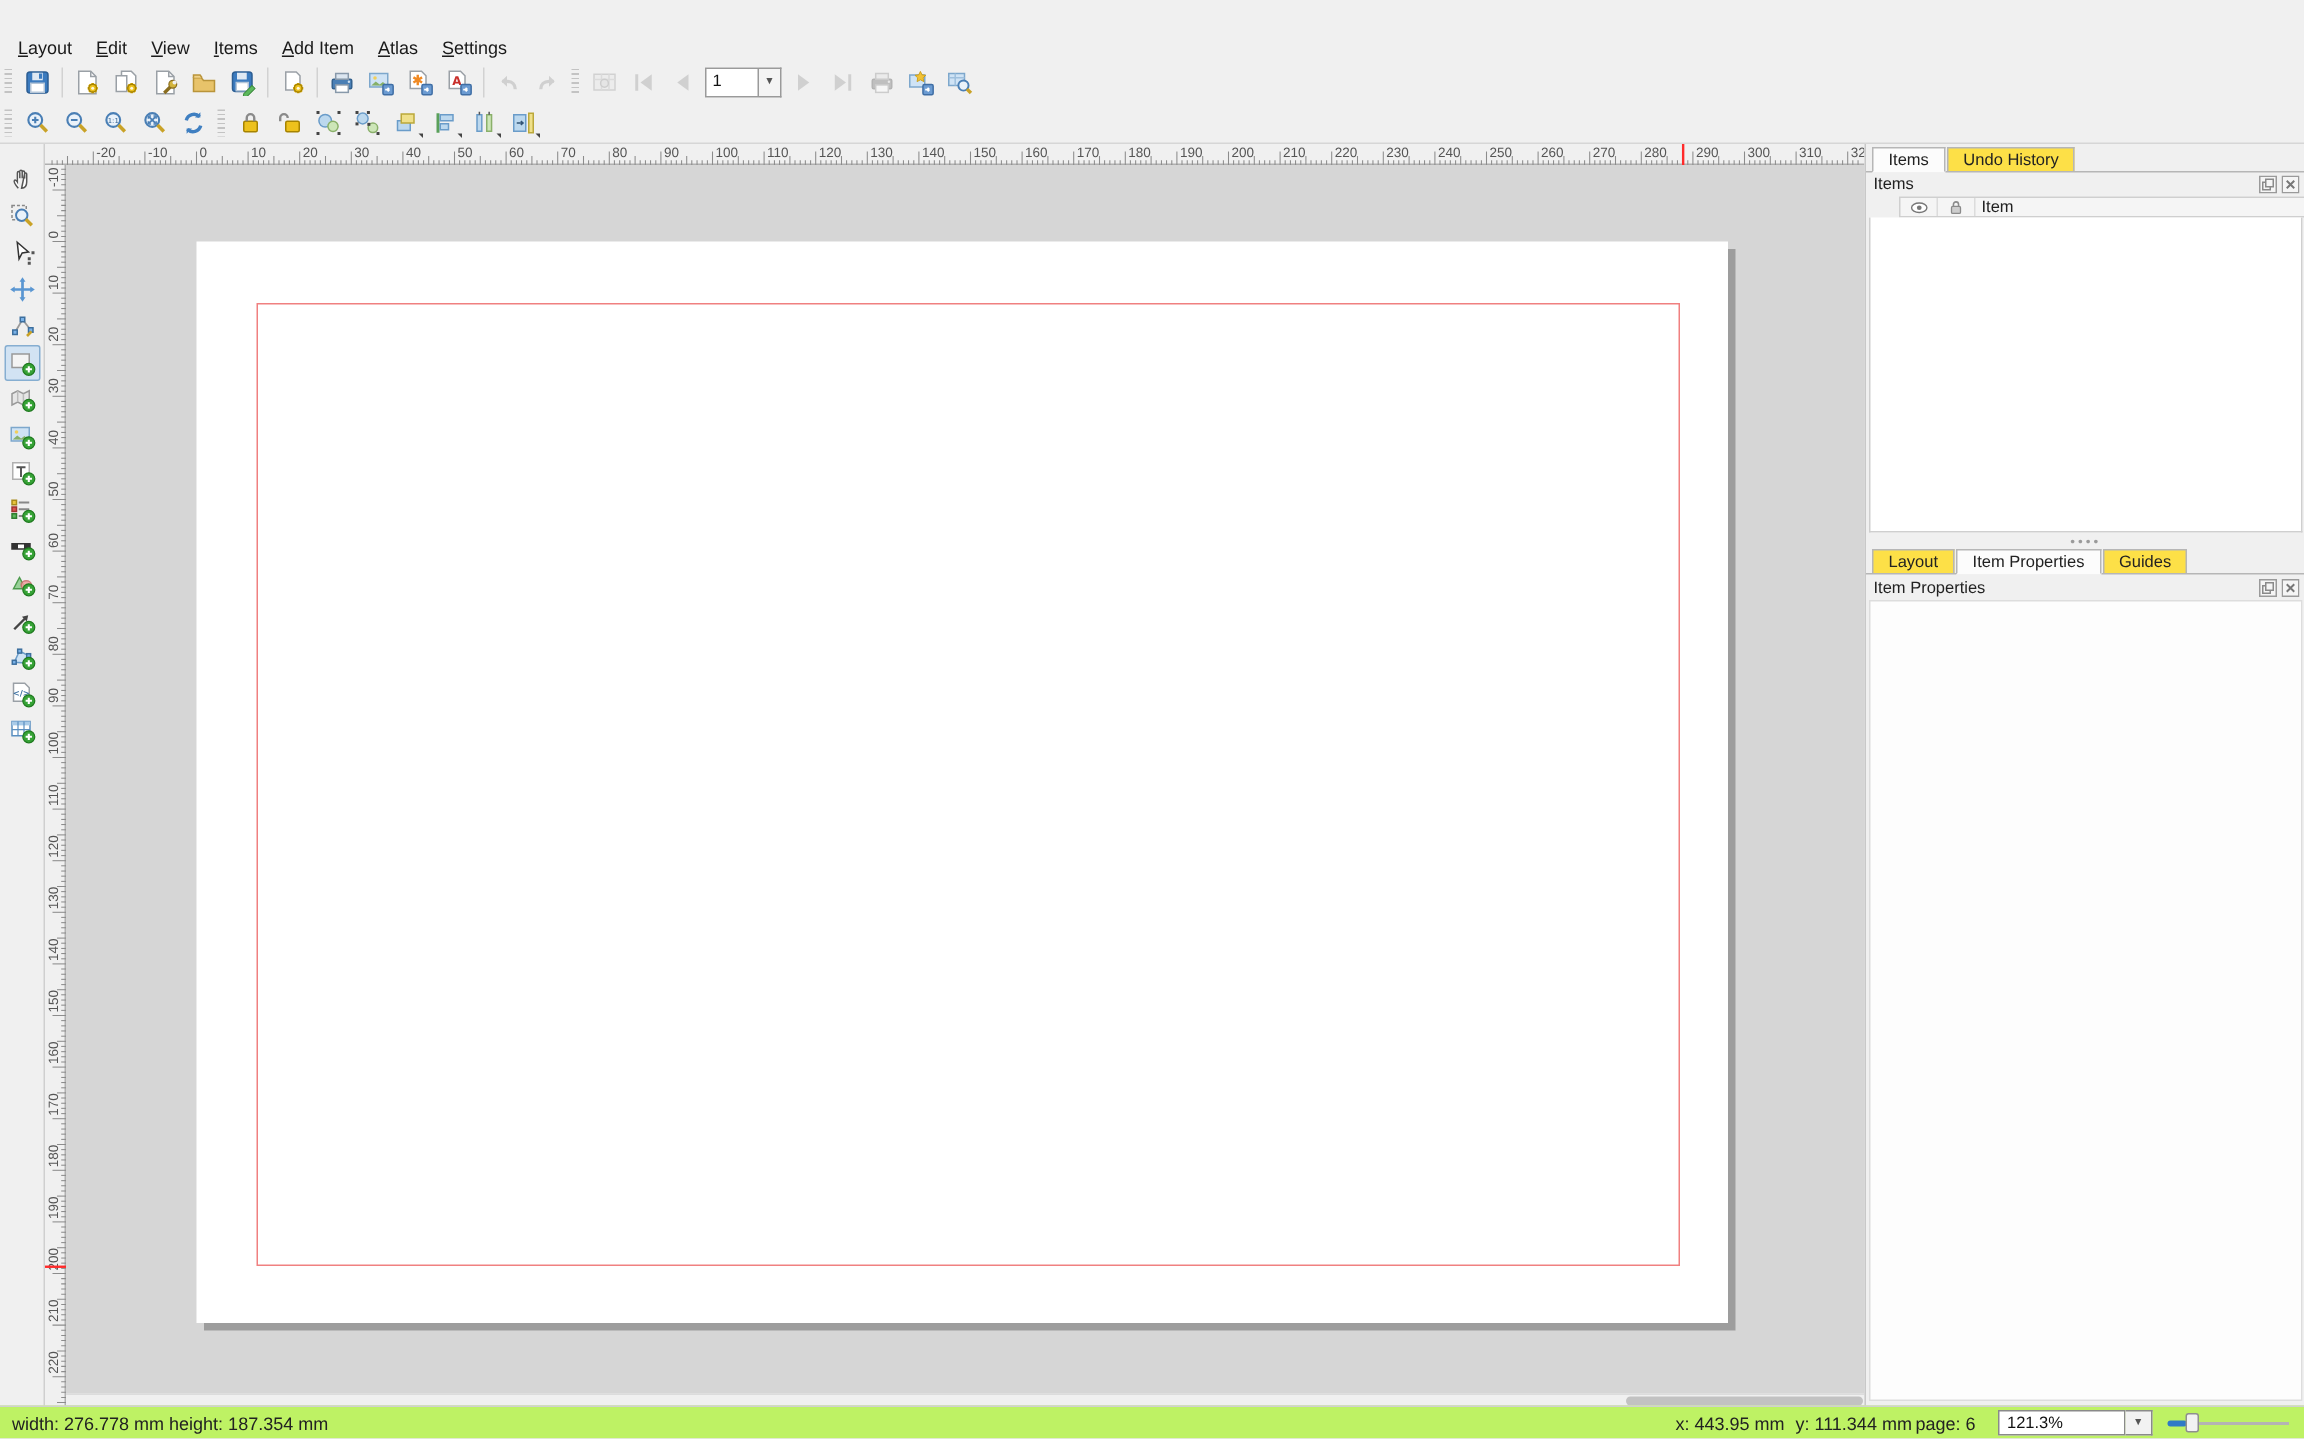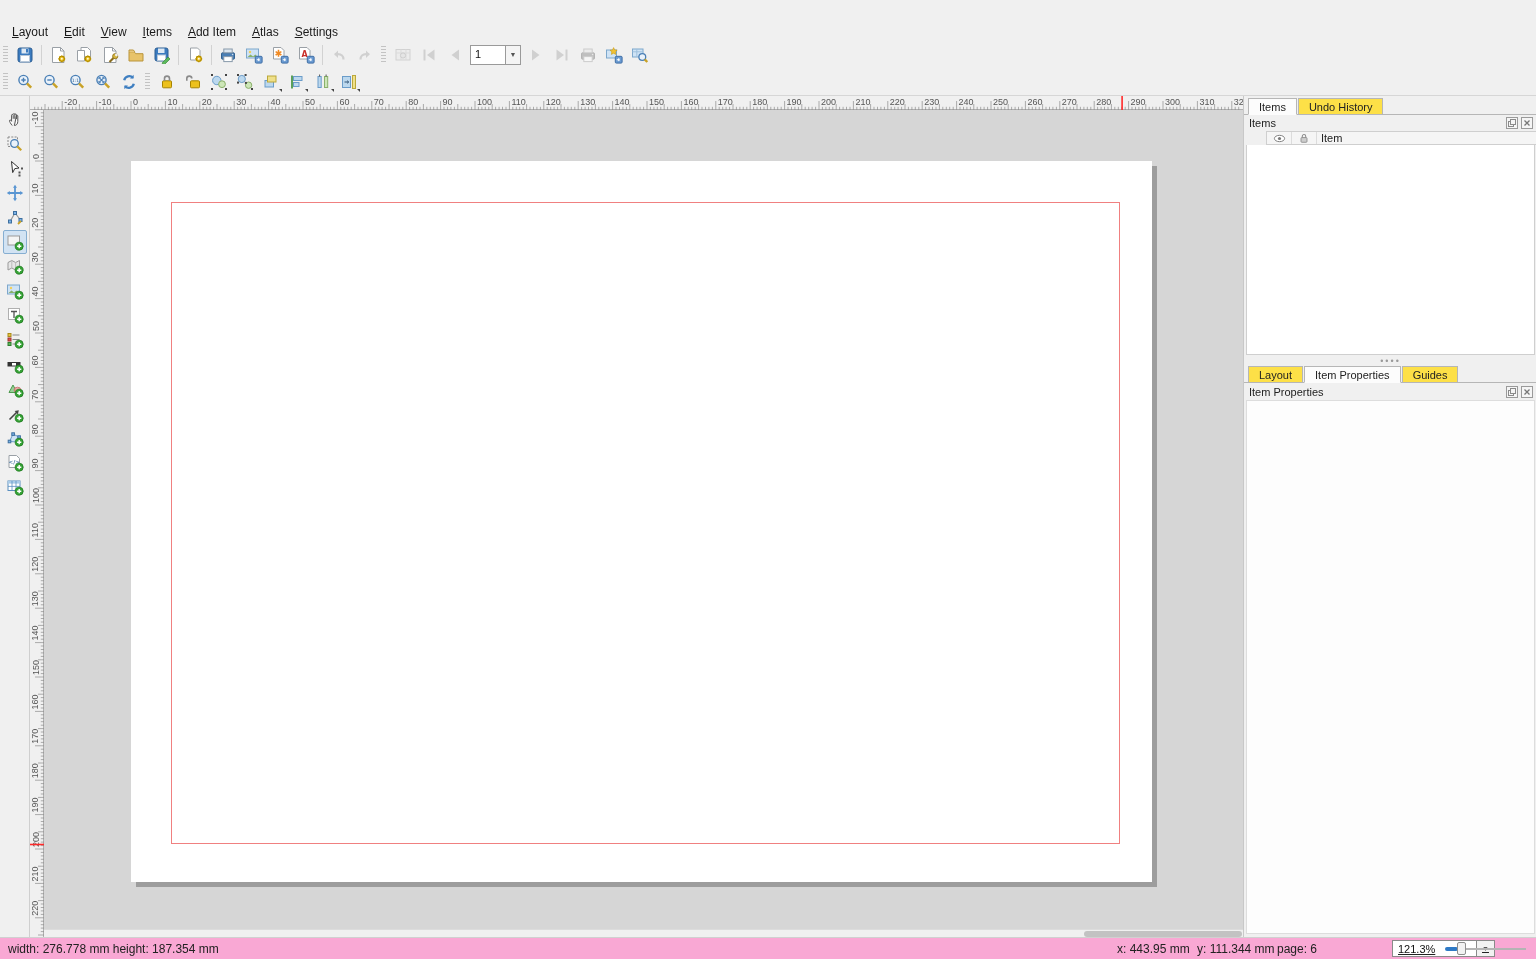--- a/index.html
+++ b/index.html
@@ -60,27 +60,27 @@
   .pbtn { width:12px; height:12px; display:flex; align-items:center; justify-content:center; }
   .phead { position:absolute; left:2px; width:289px; height:14px; display:flex; background:#f5f5f5; border:1px solid #cfcfcf;margin-left:20px; }
   .phead .cell { display:flex; align-items:center; justify-content:center; border-right:1px solid #dcdcdc; }
   .phead .cell.c1,.phead .cell.c2 { width:25px; }
   .phead .cell.c3 { flex:1; justify-content:flex-start; padding-left:4px; border-right:none; }
   .plist { position:absolute; left:2px; width:289px; background:#ffffff; border:1px solid #cfcfcf; border-top:none; }
   .splitter-dots { position:absolute; left:0; width:293px; text-align:center; color:#9a9a9a; font-size:9px; letter-spacing:2px; }
   .pcontent { position:absolute; left:2px; width:289px; background:#fdfdfd; border:1px solid #dddddd; }
 
   
-  #statusbar { position:absolute; left:0; top:937px; width:1536px; height:22px; background:#f9a8d4; border-top:1px solid #d0d0d0; font-size:12px; color:#222; }
+  #statusbar { position:absolute; left:0; top:937px; width:1536px; height:22px; background:#bef264; border-top:1px solid #d0d0d0; font-size:12px; color:#222; }
   #statusbar span { position:absolute; top:4px; white-space:nowrap; }
   #sb-size { left:8px; }
   #sb-x { left:1117px; }
   #sb-y { left:1197px; }
   #sb-page { left:1277px; }
-  #zoom-combo { position:absolute; left:1392px; top:2px; display:flex;text-decoration:underline; }
+  #zoom-combo { position:absolute; left:1332px; top:2px; display:flex; }
   #zoom-field { width:85px; height:17px; background:#fff; border:1px solid #8a8a8a; font-size:11px; padding:2px 5px; color:#111; }
   #zoom-dd { width:18px; height:17px; border:1px solid #8a8a8a; border-left:none; background:#f2f2f2; display:flex; align-items:center; justify-content:center; font-size:7px; color:#555; }
   #zoom-slider { position:absolute; left:1445px; top:0; width:83px; height:22px; }
   #zoom-slider .fill { position:absolute; left:0; top:9px; width:13px; height:4px; background:#2f7ac6; border-radius:2px; }
   #zoom-slider .track { position:absolute; left:21px; right:2px; top:10px; height:2px; background:#b4b4b4; }
   #zoom-slider .handle { position:absolute; left:12px; top:4px; width:9px; height:13px; background:#f2f2f2; border:1px solid #8f8f8f; border-radius:2px; }
 </style>
 </head>
 <body>
 

